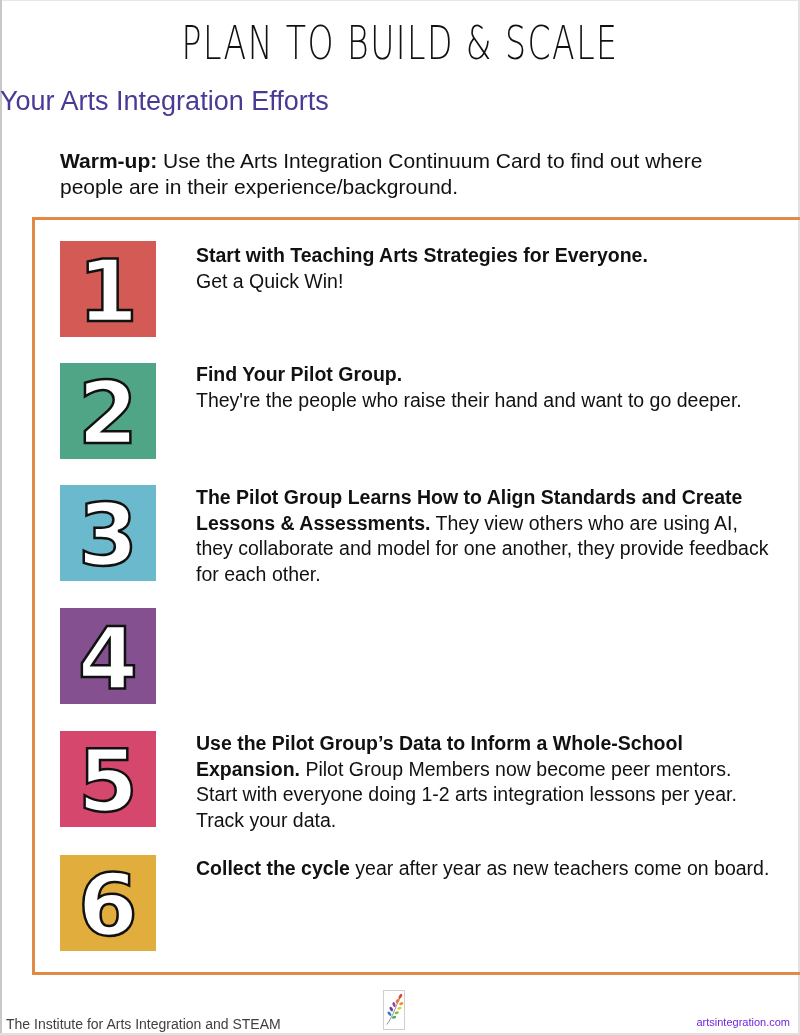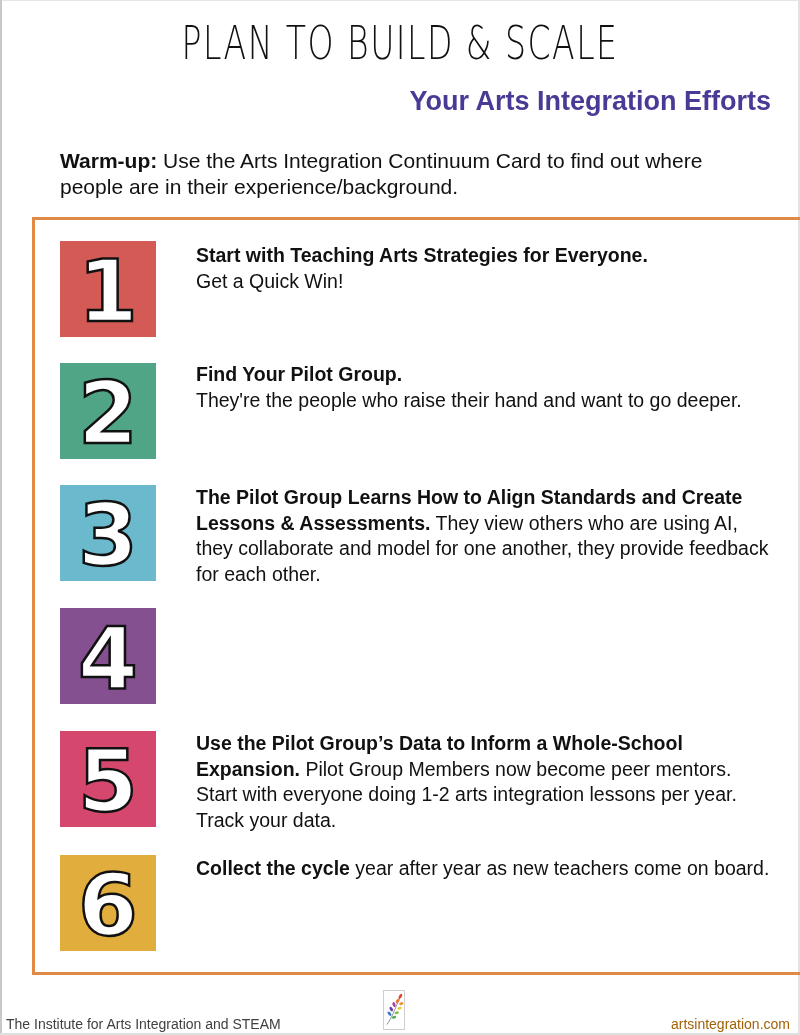--- a/index.html
+++ b/index.html
@@ -7,22 +7,22 @@
     body { position: relative; font-family: "Liberation Sans", "DejaVu Sans", sans-serif; color: #111; }
     .left-edge { position: absolute; left: 0; top: 0; width: 2px; height: 1035px; background: #c8c8c8; }
     .right-edge { position: absolute; right: 0; top: 0; width: 2px; height: 1035px; background: #e2e2e2; }
     .top-edge { position: absolute; left: 0; top: 0; width: 800px; height: 1px; background: #e6e6e6; }
     .title {
       position: absolute; left: 0; top: 20px; width: 800px; text-align: center;
       font-family: "DejaVu Sans", sans-serif; font-weight: 200; font-size: 46px; letter-spacing: 2px;
       color: #111; transform: scaleX(0.72); transform-origin: center; line-height: 1;
     }
     .subtitle {
-      position: absolute; left: 0; top: 88px; width: 771px; text-align: right;
-      font-size: 27px; font-weight: bold; color: #4a3a96; line-height: 1;
+      position: absolute; left: 0; top: 88px; width: 771px; text-align: left;
+      font-size: 27px; font-weight: normal; color: #4a3a96; line-height: 1;
     }
     .warmup {
       position: absolute; left: 60px; top: 148px; width: 700px;
       font-size: 21px; line-height: 26px; color: #111; 
     }
     .warmup b { font-weight: bold; }
     .frame {
       position: absolute; left: 32px; top: 217px; width: 775px; height: 758px;
       border: 3px solid #e08a45;
     }
@@ -30,21 +30,21 @@
       position: absolute; left: 60px; width: 96px; height: 96px;
       display: flex; align-items: center; justify-content: center;
     }
     .tile svg { width: 96px; height: 96px; }
     .step {
       position: absolute; left: 196px; width: 580px;
       font-size: 19.5px; line-height: 25.5px; color: #111;
     }
     .step b { font-weight: bold; }
     .footer-left { position: absolute; left: 6px; top: 1016px; font-size: 14px; color: #404040; }
-    .footer-right { position: absolute; right: 10px; top: 1016px; font-size: 14px; color: #a16207; }
+    .footer-right { position: absolute; right: 10px; top: 1016px; font-size: 11px; color: #6d28d9; }
     .logo { position: absolute; left: 383px; top: 990px; width: 22px; height: 40px; border: 1px solid #cfcfcf; background: #fff; }
     .bottom-edge { position: absolute; left: 0; top: 1033px; width: 800px; height: 2px; background: #e0e0e0; }
   </style>
 </head>
 <body>
 
 <div class="top-edge"></div>
 <div class="left-edge"></div>
 <div class="right-edge"></div>
 

